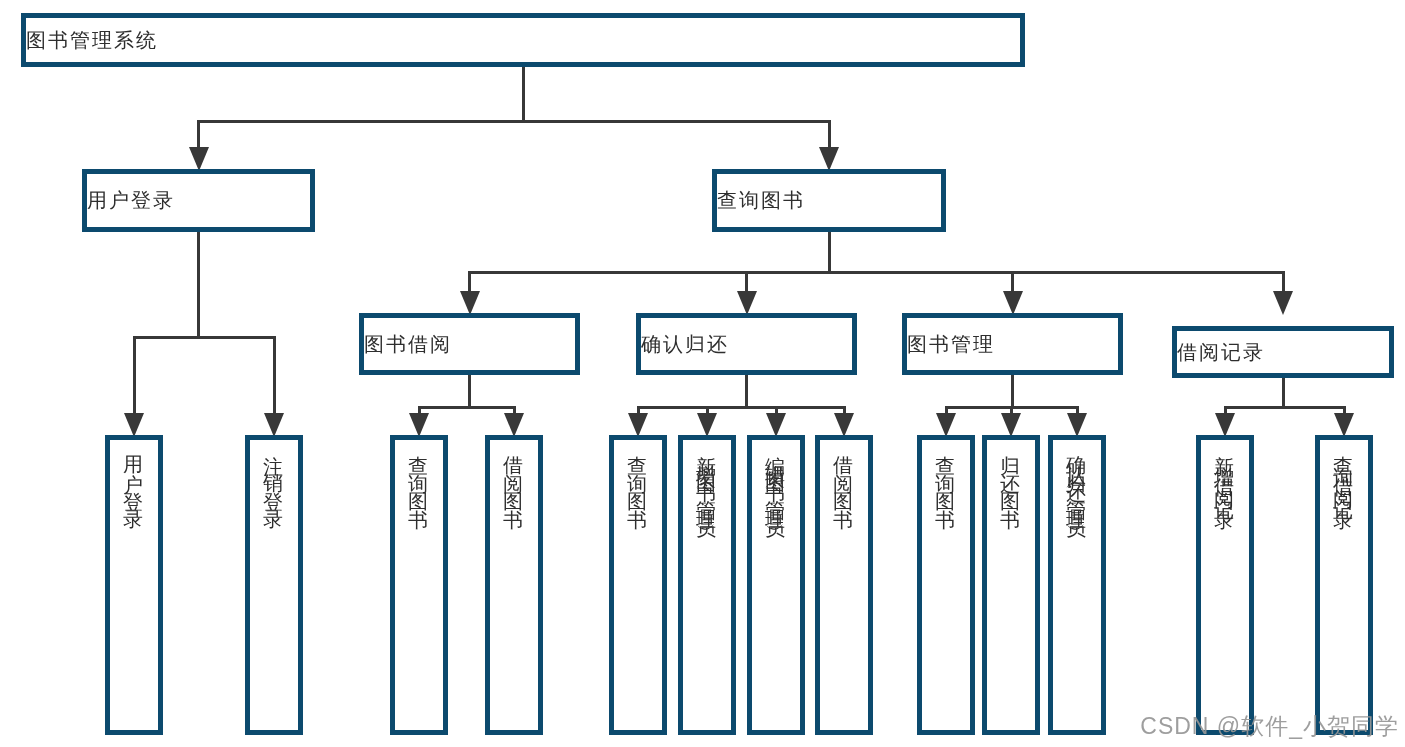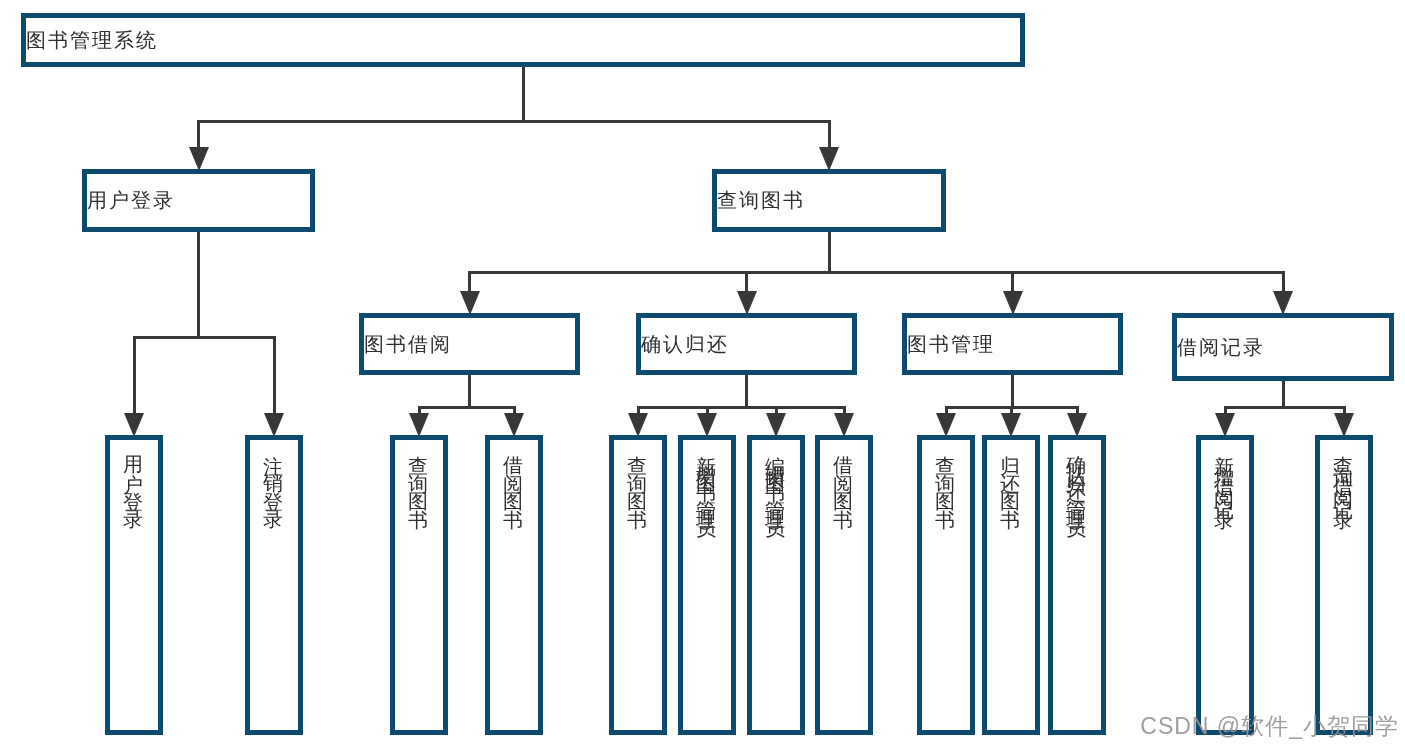--- a/index.html
+++ b/index.html
@@ -123,21 +123,21 @@
       </div>
       <div class="node h" style="left: 359px; top: 313px; width: 221px; height: 62px;">
         <span>图书借阅</span>
       </div>
       <div class="node h" style="left: 636px; top: 313px; width: 221px; height: 62px;">
         <span>确认归还</span>
       </div>
       <div class="node h" style="left: 902px; top: 313px; width: 221px; height: 62px;">
         <span>图书管理</span>
       </div>
-      <div class="node h" style="left: 1172px; top: 313px; width: 222px; height: 68px;">
+      <div class="node h" style="left: 1172px; top: 326px; width: 222px; height: 52px;">
         <span>借阅记录</span>
       </div>
       <div class="node v" style="left: 105px; top: 435px; width: 58px; height: 300px;">
         <span style="letter-spacing: 18px;">用户登录</span>
       </div>
       <div class="node v" style="left: 245px; top: 435px; width: 58px; height: 300px;">
         <span style="letter-spacing: 18px;">注销登录</span>
       </div>
       <div class="node v" style="left: 390px; top: 435px; width: 58px; height: 300px;">
         <span style="letter-spacing: 18px;">查询图书</span>

